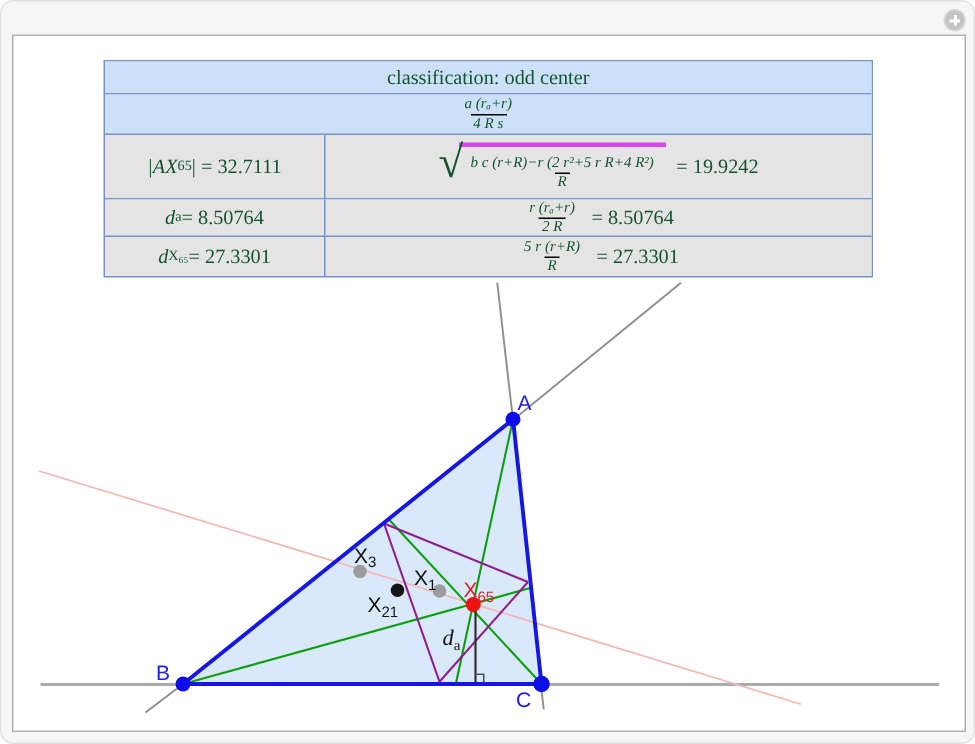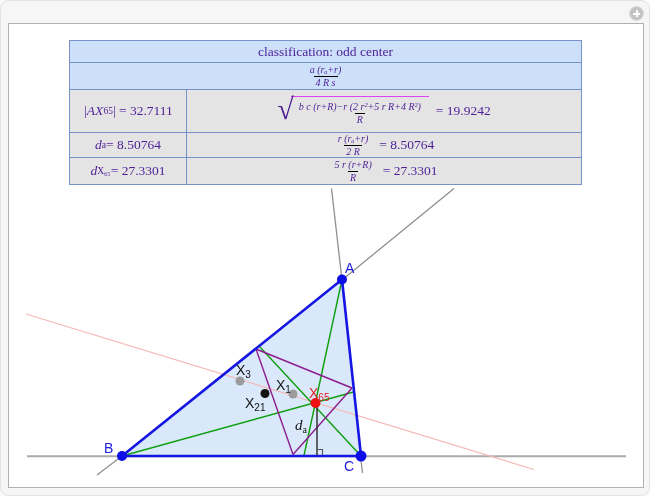--- a/index.html
+++ b/index.html
@@ -6,37 +6,37 @@
     font-family:"Liberation Serif","DejaVu Serif",serif;background:#fbfbfb;}
   .frame{position:absolute;inset:0;background:#f6f6f6;border:1px solid #e2e2e2;
     border-radius:9px;box-sizing:border-box;}
   .plus-btn{position:absolute;right:5px;top:5px;width:15px;height:15px;border-radius:50%;
     background:#c3c3c3;border:1px solid #d9d9d9;box-sizing:border-box;}
   .plus-btn::before{content:"";position:absolute;left:3px;top:5.5px;width:7px;height:2px;background:#fff;}
   .plus-btn::after{content:"";position:absolute;left:5.5px;top:3px;width:2px;height:7px;background:#fff;}
   .panel{position:absolute;left:7px;top:22px;width:636px;height:465px;background:#ffffff;
     border:1px solid #b0b0b0;box-sizing:border-box;}
   .tbl{position:absolute;left:60px;top:16px;width:513px;border:1px solid #7593c9;
-    font-size:13.5px;color:#4c1d95;box-sizing:border-box;}
+    font-size:13.5px;color:#14532d;box-sizing:border-box;}
   .trow{display:flex;align-items:center;justify-content:center;border-bottom:1px solid #7593c9;}
   .trow:last-child{border-bottom:none;}
   .blue{background:#cce0fa;}
   .gray{background:#e4e4e4;}
   .h21{height:21px;} .h26{height:26px;} .h42{height:42px;} .h24{height:24px;}
   .split{justify-content:flex-start;padding:0;}
-  .lcell{width:117px;align-self:stretch;border-right:1px solid #7593c9;display:flex;
+  .lcell{width:147px;align-self:stretch;border-right:1px solid #7593c9;display:flex;
     align-items:center;justify-content:center;box-sizing:border-box;}
   .rcell{flex:1;display:flex;align-items:center;justify-content:center;}
   .i{font-style:italic;}
   .frac{display:inline-flex;flex-direction:column;align-items:center;margin:0 4px;
     font-size:10px;line-height:1.2;}
   .frac .den{border-top:1px solid #000;padding:0 2px;}
   .sqrt{display:inline-flex;align-items:center;}
   .sqrt-sign{font-size:30px;line-height:0.85;margin-right:-3px;transform:translateY(-2px);}
-  .sqrt-body{border-top:1px solid #d946ef;padding:1px 4px 0 4px;}
+  .sqrt-body{border-top:3px solid #d946ef;padding:1px 4px 0 4px;}
   .result{margin-left:7px;}
   sub{font-size:9.5px;line-height:0;}
   svg.fig{position:absolute;inset:0;pointer-events:none;}
   .ptlabel{font-family:"Liberation Sans","DejaVu Sans",sans-serif;font-size:14px;}
   .tsub{font-size:10px;}
 </style>
 </head>
 <body>
 
 <div class="frame">

